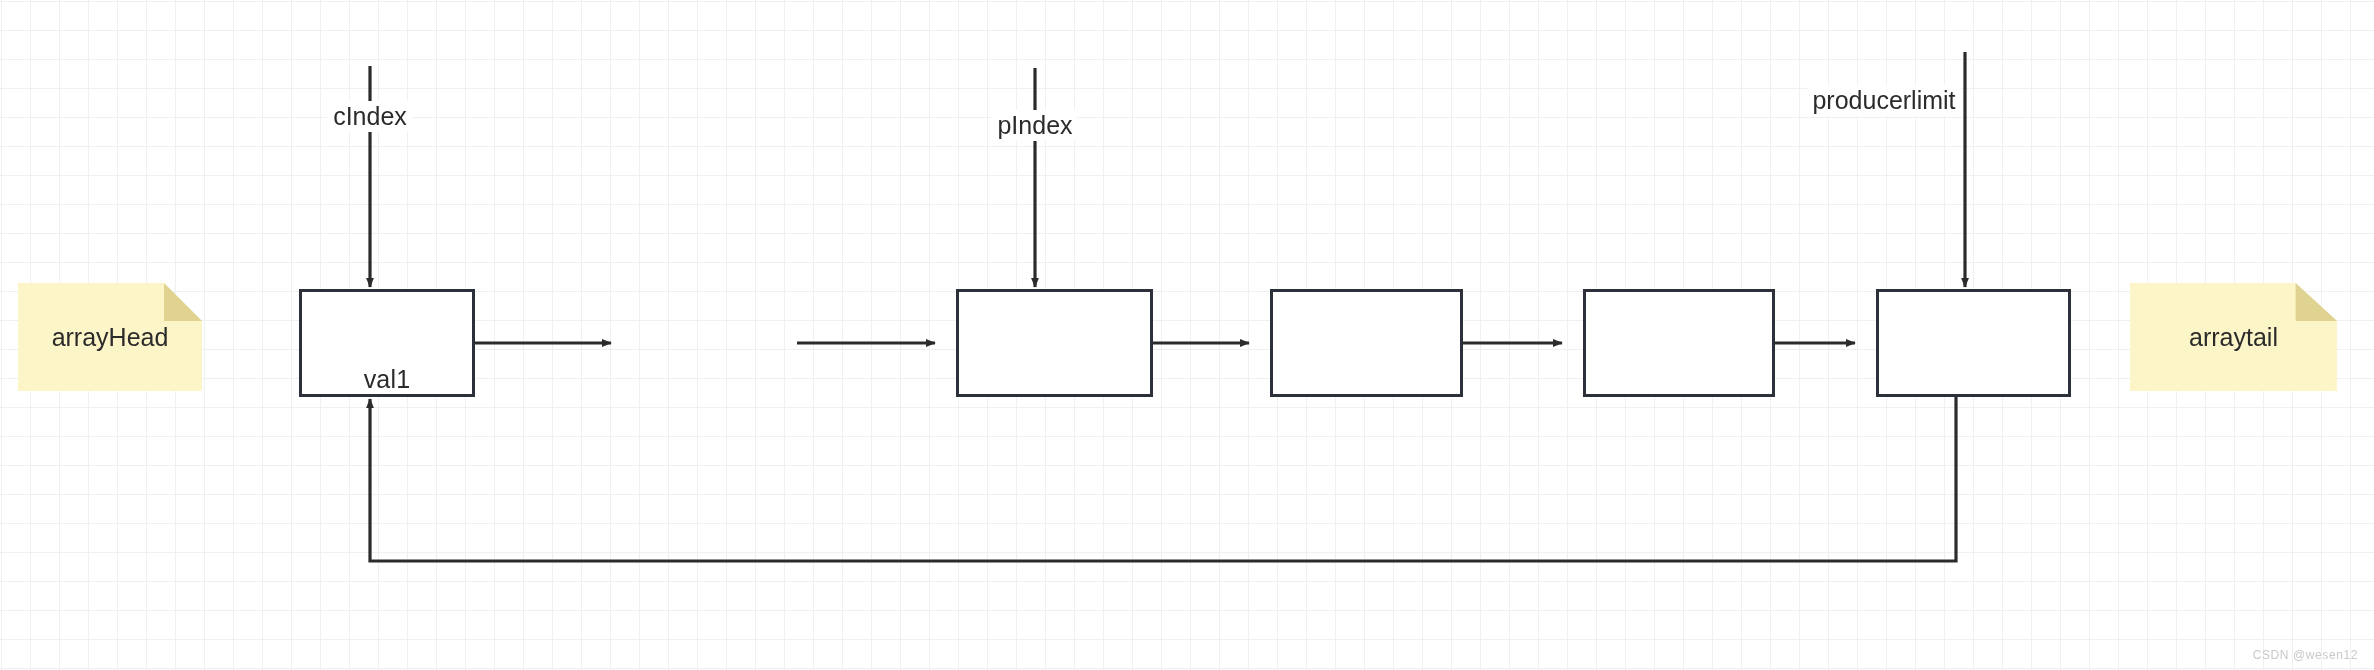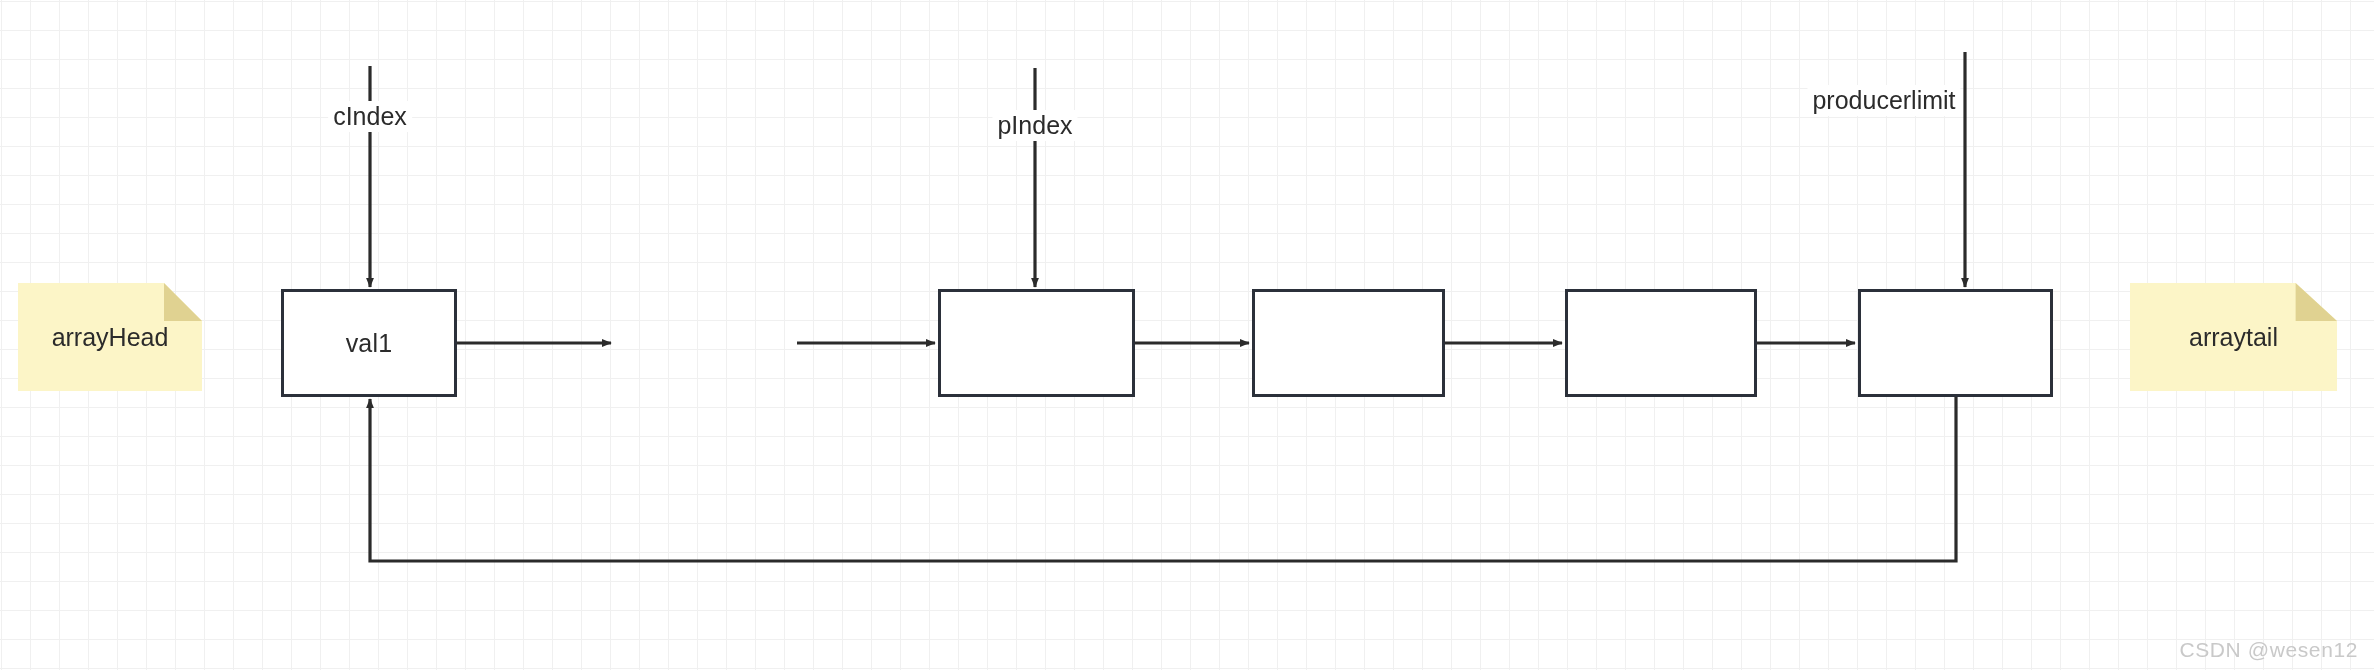--- a/index.html
+++ b/index.html
@@ -28,22 +28,23 @@
     top: 0;
     width: 2374px;
     height: 670px;
   }
   .node-box {
     position: absolute;
     background: #ffffff;
     border: 3px solid #2b303a;
     box-sizing: border-box;
     display: flex;
-    align-items: center;
+    align-items: flex-end;
     justify-content: center;
+    margin-left: 18px;
   }
   .node-label {
     font-family: "Liberation Sans", sans-serif;
     font-size: 25px;
     color: #2b2b2b;
     letter-spacing: 0.2px;
   }
   .note {
     position: absolute;
     display: flex;
@@ -73,21 +74,21 @@
     padding: 1px 5px;
     white-space: nowrap;
     transform: translateX(-50%);
     line-height: 1.15;
   }
   .watermark {
     position: absolute;
     right: 16px;
     bottom: 8px;
     font-family: "Liberation Sans", sans-serif;
-    font-size: 21px;
+    font-size: 12px;
     color: #c9c9c9;
     letter-spacing: 0.6px;
   }
 </style>
 </head>
 <body>
 
 <div id="canvas">
 
   <svg id="svg-layer" viewBox="0 0 2374 670" xmlns="http://www.w3.org/2000/svg">

